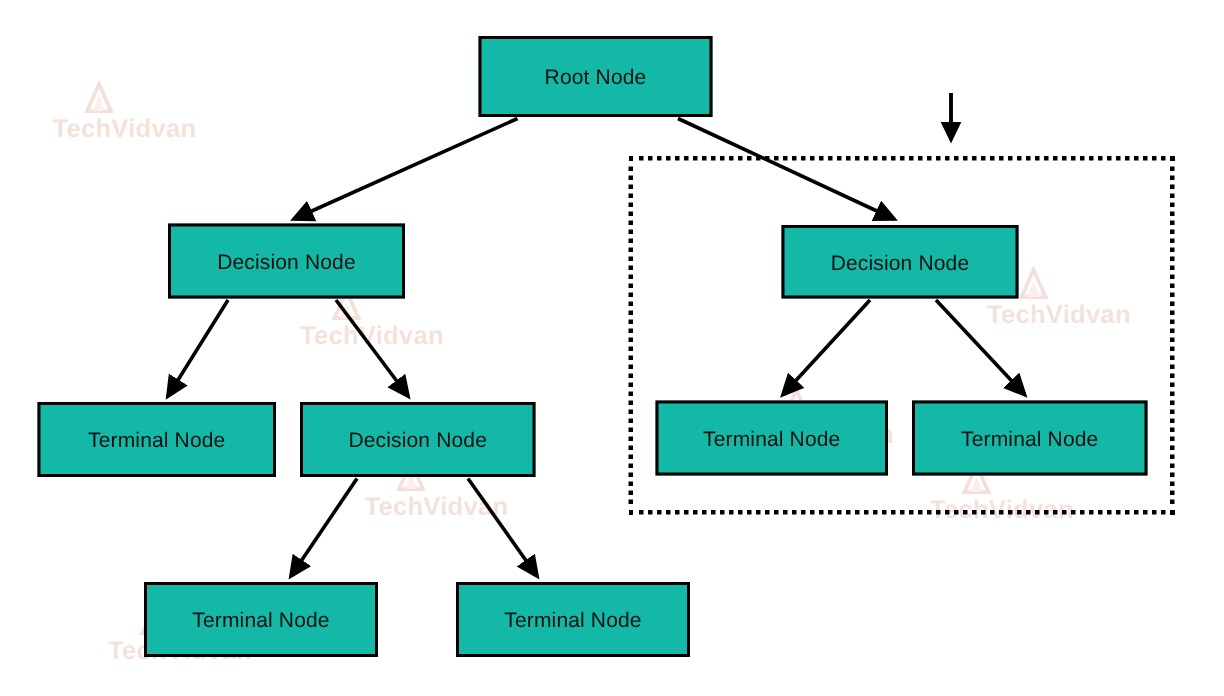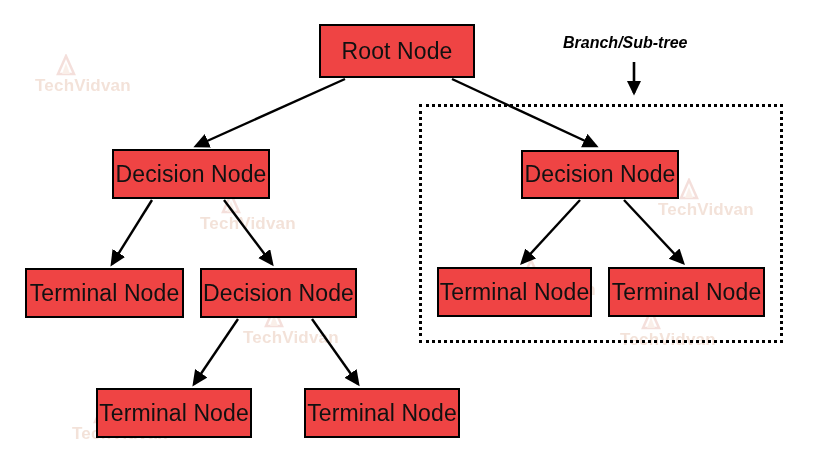--- a/index.html
+++ b/index.html
@@ -26,26 +26,26 @@
     position: absolute;
     left: 0;
     top: 0;
     width: 816px;
     height: 464px;
     pointer-events: none;
   }
   .node {
     position: absolute;
     box-sizing: border-box;
-    background: #ef4444;
+    background: #14b8a6;
     border: 2px solid #000000;
     display: flex;
     align-items: center;
     justify-content: center;
-    font-size: 23px;
+    font-size: 14px;
     letter-spacing: 0.1px;
     white-space: nowrap;
     color: #111111;
     z-index: 3;
   }
   .node-label {
     display: block;
     line-height: 1;
   }
   .subtree-box {
@@ -171,15 +171,14 @@
         <span class="node-label">Terminal Node</span>
       </div>
       <div class="node" style="left: 96px; top: 388px; width: 156px; height: 50px;">
         <span class="node-label">Terminal Node</span>
       </div>
       <div class="node" style="left: 304px; top: 388px; width: 156px; height: 50px;">
         <span class="node-label">Terminal Node</span>
       </div>
     </div>
 
-  <div class="annotation" id="branch-annotation" style="left: 563px; top: 34px;">Branch/Sub-tree</div>
 
 </div>
 
 </body></html>

